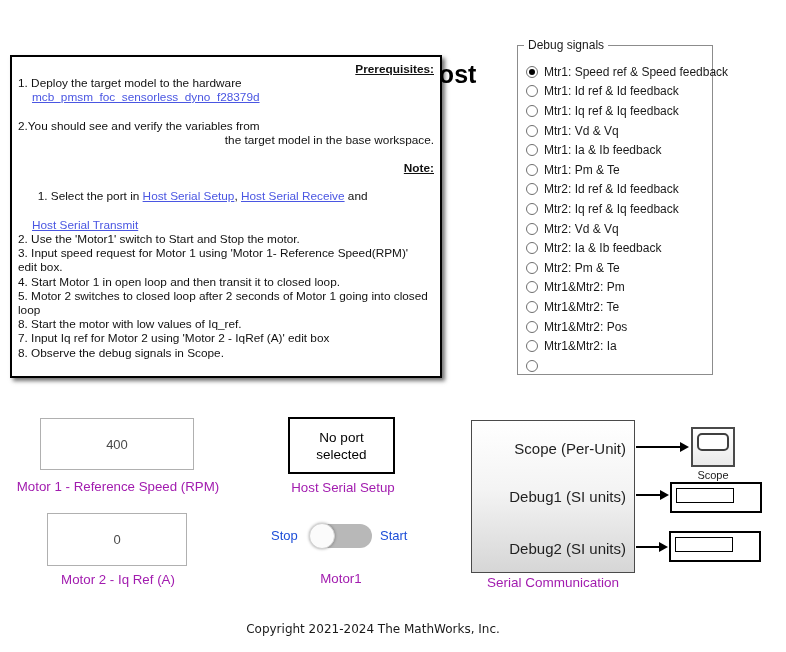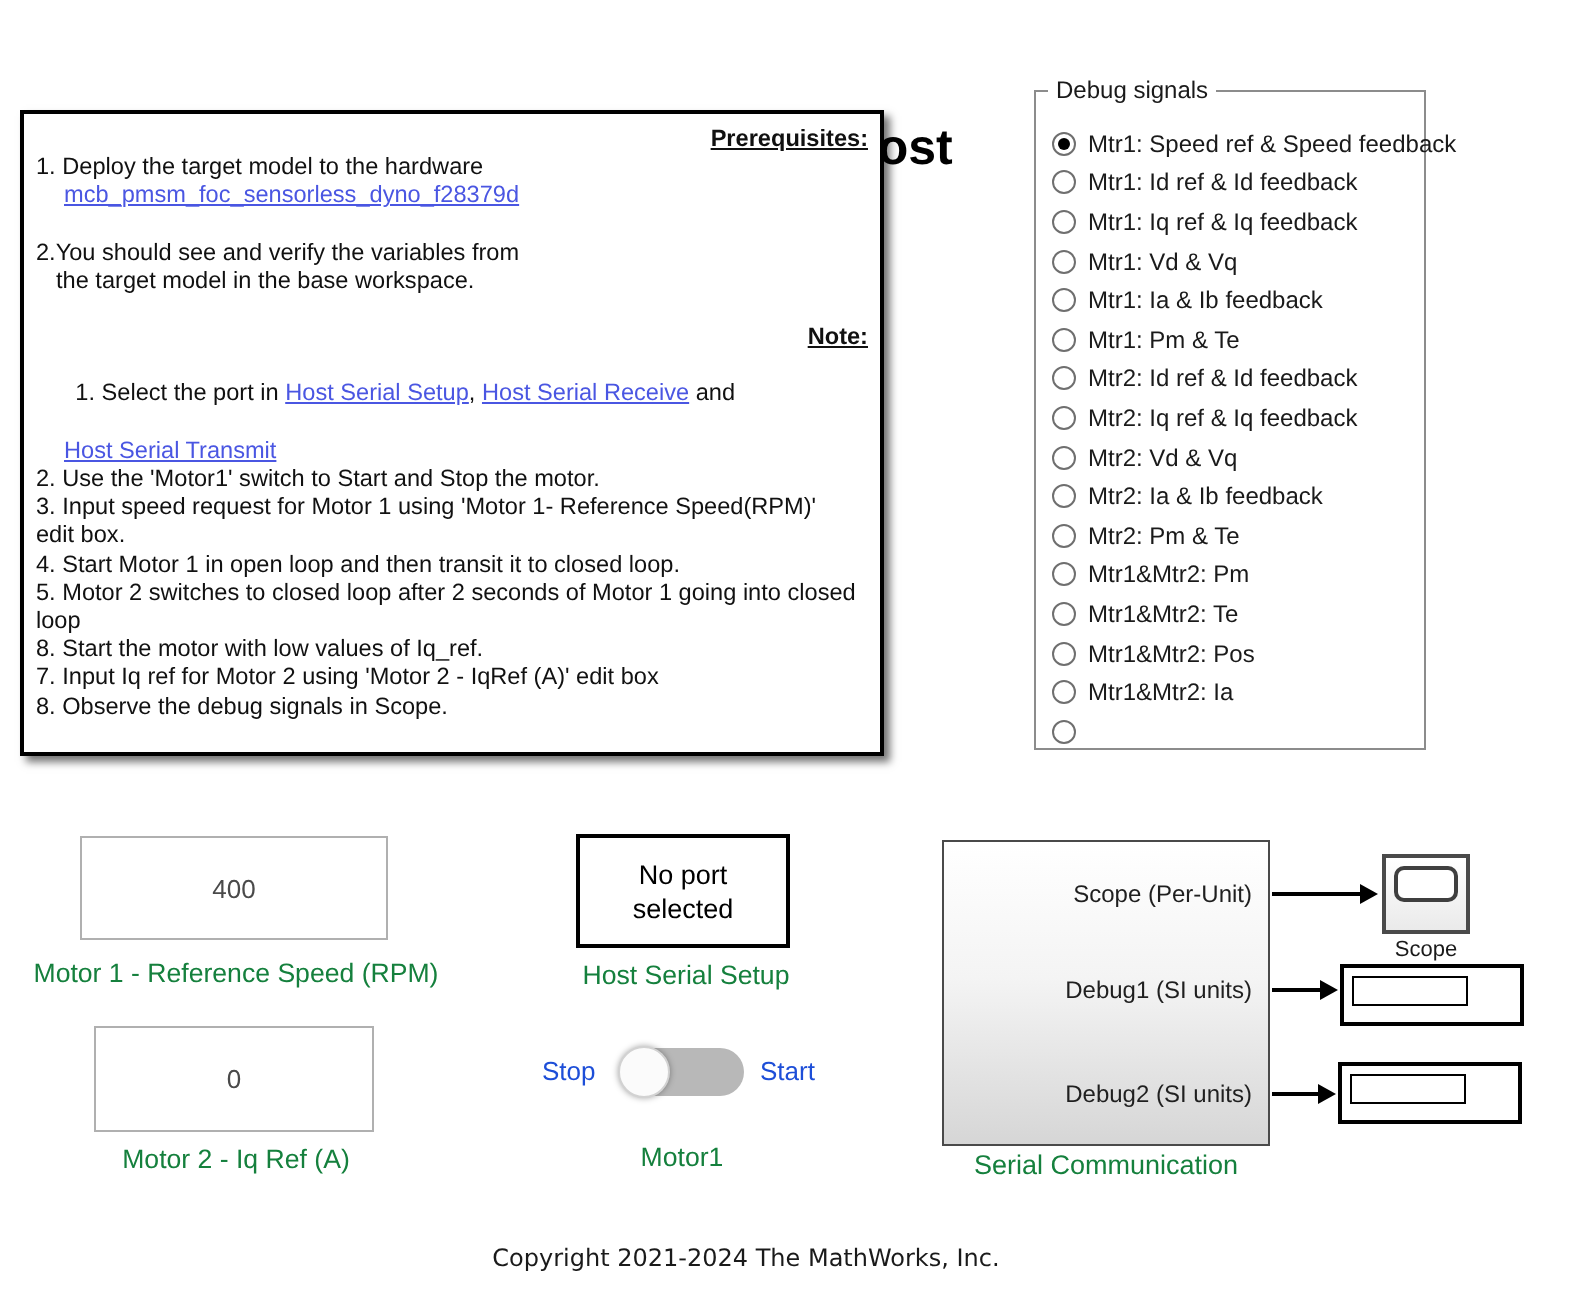--- a/index.html
+++ b/index.html
@@ -16,56 +16,56 @@
   #instr-box {
     left:10px; top:55px; width:432px; height:323px;
     background:#fff; border:2px solid #000;
     box-shadow:3px 3px 4px rgba(0,0,0,0.55);
     padding:5px 6px; font-size:11.8px; line-height:14.2px; color:#111;
   }
   .line { white-space:pre-wrap; }
   .heading { font-weight:bold; text-decoration:underline;text-align:right; }
   .blank { height:14px; }
   .indent14 { padding-left:14px; }
-  .indent10 { padding-left:10px; }
+  .indent10 { padding-left:10px;text-align:right; }
   a.link, span.link { color:#4a56e2; text-decoration:underline; cursor:pointer; }
 
   
   #debug-group { left:517px; top:45px; width:196px; height:330px; border:1px solid #8c8c8c; padding-top:16px; }
   #debug-group-label { position:absolute; top:-8px; left:6px; background:#fff; padding:0 4px; font-size:12px; color:#1a1a1a; }
   .radio-row { display:flex; align-items:center; height:19.6px; padding-left:8px; cursor:pointer; }
   .radio { width:12px; height:12px; border:1px solid #6f6f6f; border-radius:50%; background:#fff; position:relative; flex-shrink:0; margin-right:6px; }
   .radio.checked::after { content:""; position:absolute; left:2px; top:2px; width:6px; height:6px; border-radius:50%; background:#000; }
   .radio-label { font-size:12px; color:#1a1a1a; white-space:nowrap; }
 
   
   .editbox { background:#fff; border:1px solid #b0b0b0; display:flex; align-items:center; justify-content:center; font-size:13px; color:#4a4a4a; cursor:text; }
   #edit1 { left:40px; top:418px; width:154px; height:52px; }
   #edit2 { left:47px; top:513px; width:140px; height:53px; }
-  .blk-label { text-align:center; font-size:13.3px; color:#15803d; }
+  .blk-label { text-align:center; font-size:13.3px; color:#a21caf; }
   #edit1-label { left:0; top:479px; width:236px; }
   #edit2-label { left:0; top:572px; width:236px; }
 
   
   #hss-block { left:288px; top:417px; width:107px; height:57px; border:2px solid #000; background:#fff;
     display:flex; flex-direction:column; align-items:center; justify-content:center; font-size:13.5px; line-height:17px; cursor:pointer; }
   #hss-label { left:273px; top:480px; width:140px; }
 
   
   .sw-text { font-size:13px; color:#1d4ed8; }
   #sw-stop { left:271px; top:528px; }
   #sw-start { left:380px; top:528px; }
   #switch-pill { left:310px; top:524px; width:62px; height:24px; border-radius:12px; background:#b8b8b8; cursor:pointer; }
   #switch-knob { position:absolute; left:-1px; top:-1px; width:26px; height:26px; border-radius:50%; background:#fbfbfb; border:1px solid #d2d2d2; box-shadow:0 0 3px rgba(0,0,0,0.35); }
   #motor1-label { left:291px; top:571px; width:100px; }
 
   
   #serial-block { left:471px; top:420px; width:164px; height:153px; border:1px solid #4a4a4a;
     background:linear-gradient(to bottom,#ffffff 0%,#f4f4f4 45%,#d6d6d6 100%); cursor:pointer; }
-  .port-label { position:absolute; right:8px; font-size:12px; color:#1f1f1f; white-space:nowrap; }
+  .port-label { position:absolute; right:8px; font-size:15px; color:#1f1f1f; white-space:nowrap; }
   #serial-label { left:461px; top:575px; width:184px; font-size:13.5px; }
 
   
   .wire { background:#000; height:1.6px; }
   .arrowhead { width:0; height:0; border-top:5px solid transparent; border-bottom:5px solid transparent; border-left:9px solid #000; }
 
   
   #scope-block { left:691px; top:427px; width:44px; height:40px; border:2px solid #4a4a4a; background:linear-gradient(to bottom,#fff,#eaeaea); cursor:pointer; }
   #scope-screen { position:absolute; left:4px; top:4px; width:32px; height:18px; border:2px solid #3f3f3f; border-radius:5px; background:#fff; }
   #scope-label { left:681px; top:469px; width:64px; text-align:center; font-size:11px; color:#1a1a1a; }

